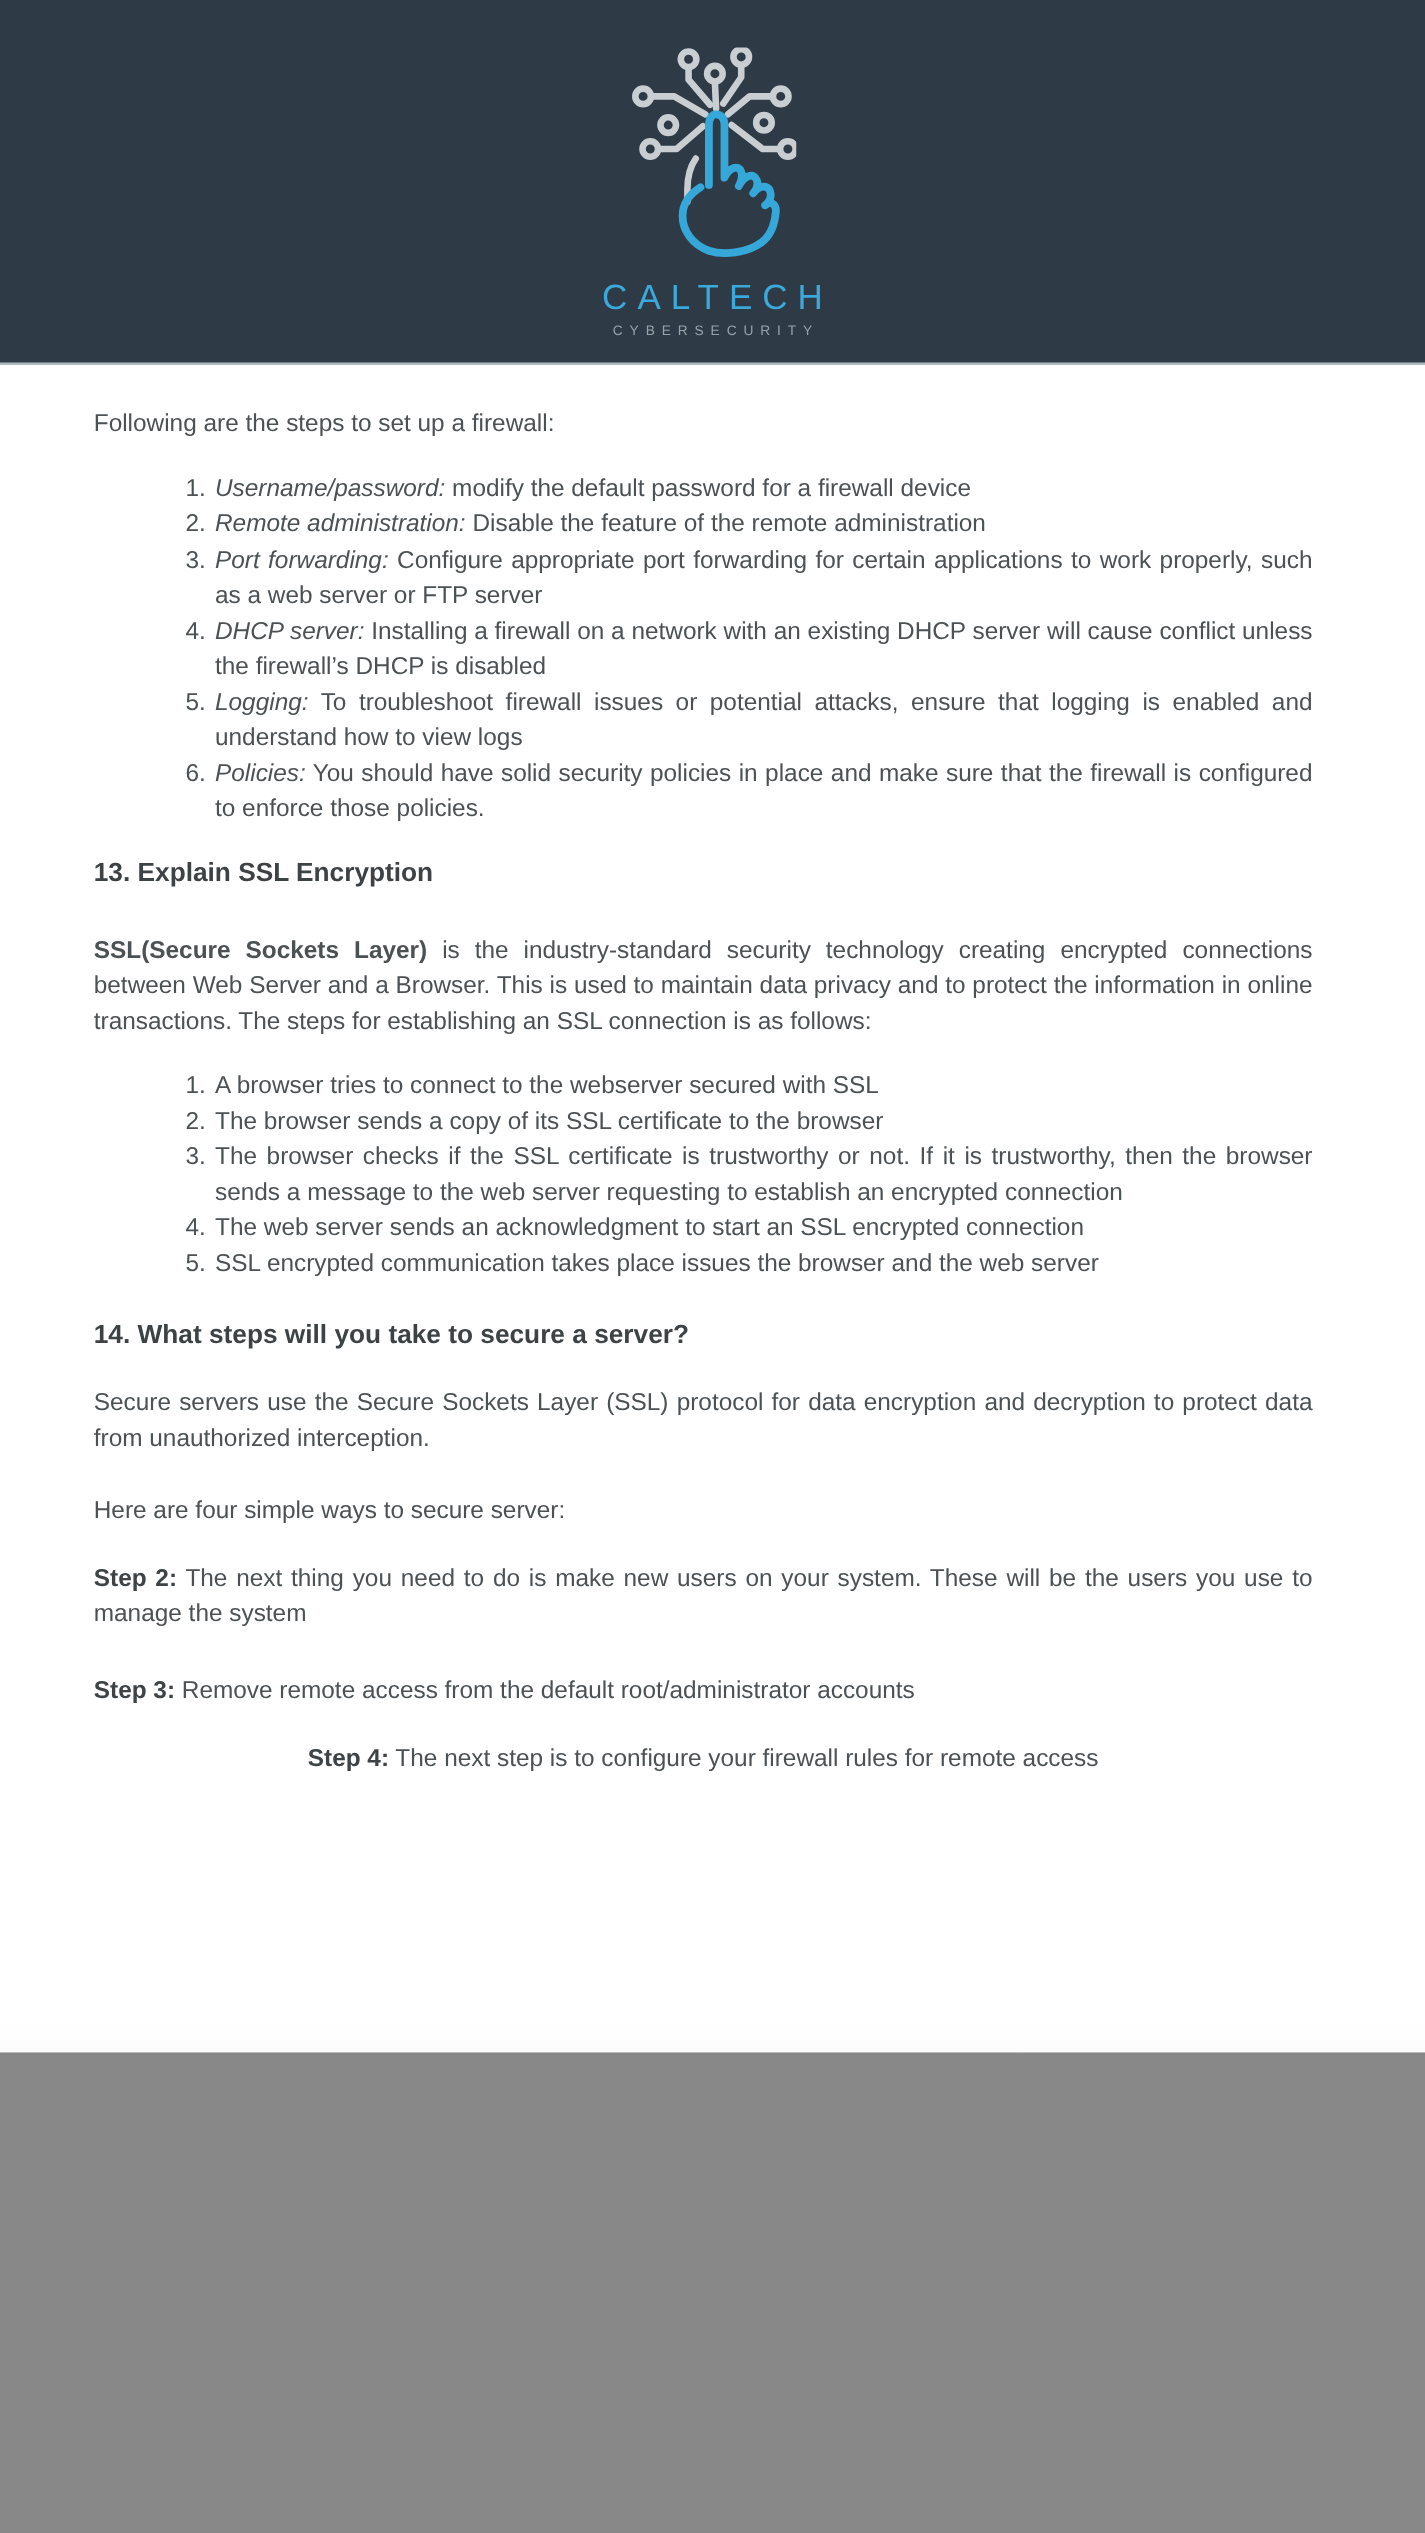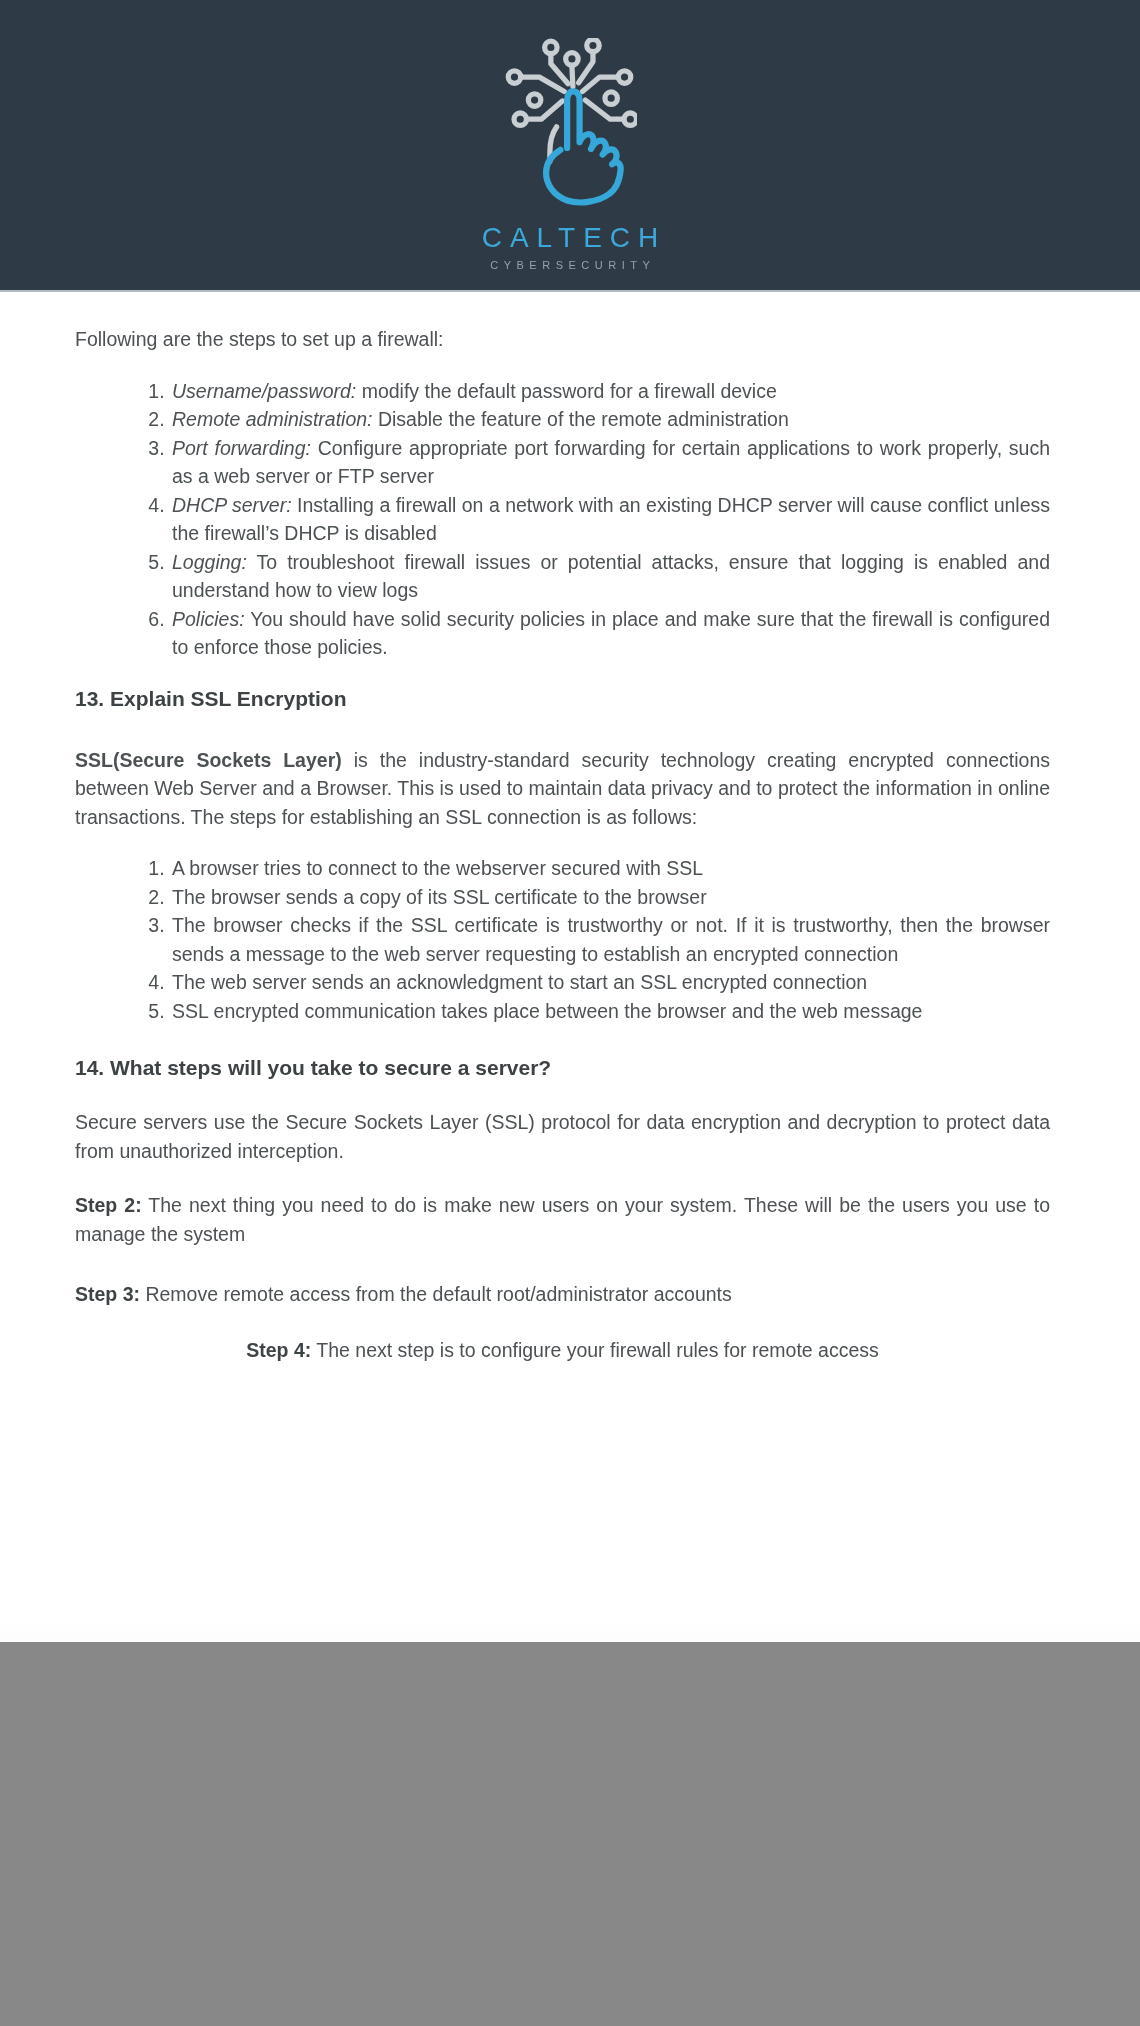--- a/index.html
+++ b/index.html
@@ -172,25 +172,26 @@
     <h2 class="h13">13. Explain SSL Encryption</h2>
     <p class="para13">
       <span class="lead-bold">SSL(Secure Sockets Layer)</span>
       <span>is the industry-standard security technology creating encrypted connections between Web Server and a Browser. This is used to maintain data privacy and to protect the information in online transactions. The steps for establishing an SSL connection is as follows:</span>
     </p>
     <ol class="list13">
       <li>A browser tries to connect to the webserver secured with SSL</li>
       <li>The browser sends a copy of its SSL certificate to the browser</li>
       <li>The browser checks if the SSL certificate is trustworthy or not. If it is trustworthy, then the browser sends a message to the web server requesting to establish an encrypted connection</li>
       <li>The web server sends an acknowledgment to start an SSL encrypted connection</li>
-      <li>SSL encrypted communication takes place between the browser and the web message</li>
+      <li>SSL encrypted communication takes place issues the browser and the web server</li>
     </ol>
 
     <h2 class="h14">14. What steps will you take to secure a server?</h2>
     <p class="para14">Secure servers use the Secure Sockets Layer (SSL) protocol for data encryption and decryption to protect data from unauthorized interception.</p>
+    <p class="here4">Here are four simple ways to secure server:</p>
 
     <p class="step2">
       <span class="step-label">Step 2:</span>
       <span>The next thing you need to do is make new users on your system. These will be the users you use to manage the system</span>
     </p>
     <p class="step3">
       <span class="step-label">Step 3:</span>
       <span>Remove remote access from the default root/administrator accounts</span>
     </p>
     <p class="step4">

